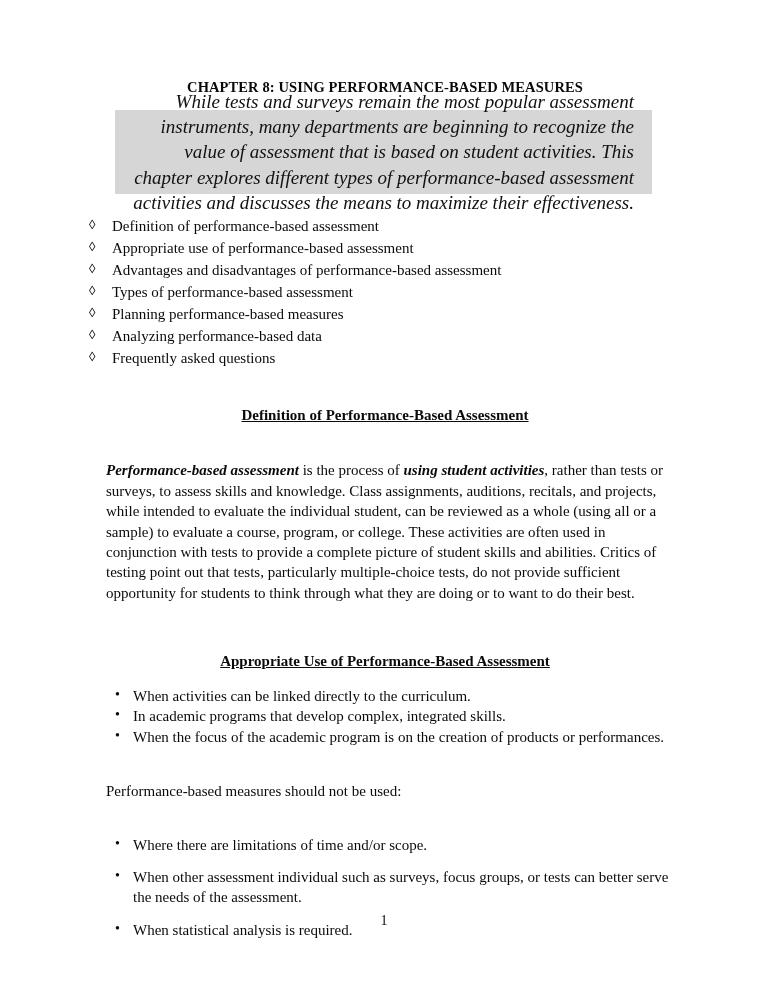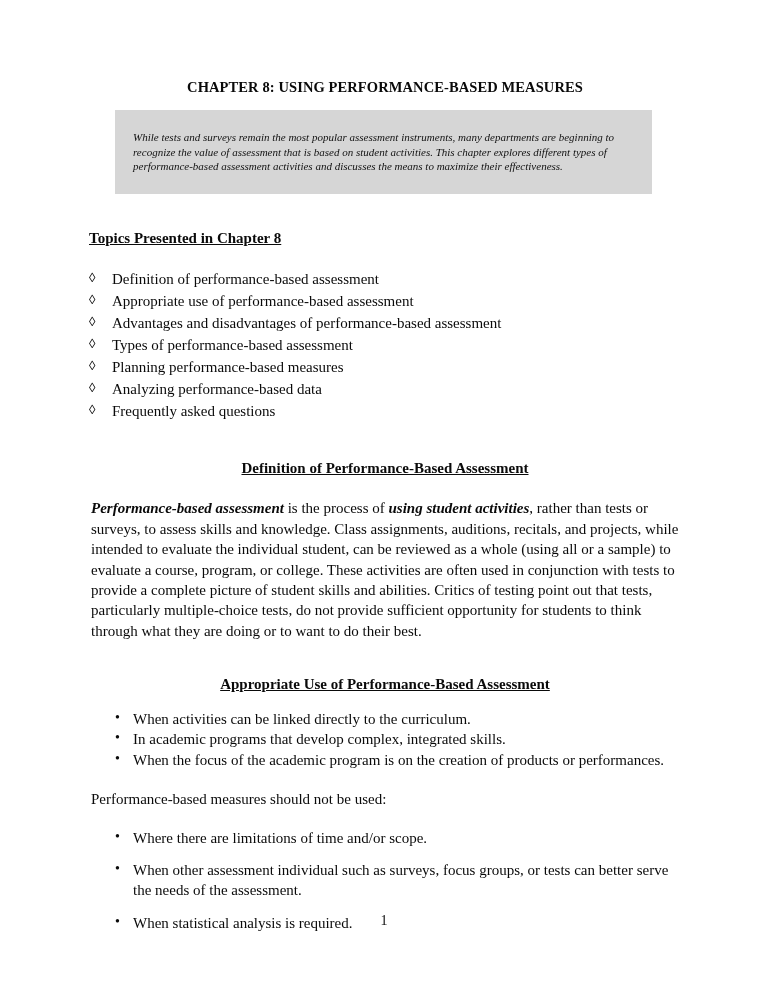--- a/index.html
+++ b/index.html
@@ -42,23 +42,23 @@
     width: 537px;
     height: 84px;
     background: #d6d6d6;
     box-sizing: border-box;
     display: flex;
     align-items: center;
     justify-content: center;
   }
   .callout-text {
     font-style: italic;
-    font-size: 11px;
+    font-size: 19px;
     line-height: 1.33;
-    text-align: left;
+    text-align: right;
     padding: 0 18px;
     color: #111;
   }
 
   
   .heading-left {
     font-weight: bold;
     font-size: 15px;
     text-decoration: underline;
     margin: 0;
@@ -94,21 +94,21 @@
     line-height: 1.6;
   }
   .topic-label {
     flex: 1;
   }
 
   
   .body-para {
     font-size: 15px;
     line-height: 1.36;
-    margin: 2px;
+    margin: 17px;
     text-align: left;
   }
   .para-gap-lg { padding-top: 19px; }
   .para-gap-md { padding-top: 17px; }
 
   .bold-italic {
     font-weight: bold;
     font-style: italic;
   }
 
@@ -163,21 +163,20 @@
 
     <h1 class="chapter-title">CHAPTER 8:  USING PERFORMANCE-BASED MEASURES</h1>
   </div>
 
   <div class="callout">
     <div class="callout-text">While tests and surveys remain the most popular assessment instruments, many departments are beginning to recognize the value of assessment that is based on student activities. This chapter explores different types of performance-based assessment activities and discusses the means to maximize their effectiveness.</div>
   </div>
 
   <div class="content" style="position:absolute; top:194px;">
 
-    <h2 class="heading-left">Topics Presented in Chapter 8</h2>
 
     <ul class="topic-list">
       <li class="topic-item">
         <span class="topic-marker">◊</span>
         <span class="topic-label">Definition of performance-based assessment</span>
       </li>
       <li class="topic-item">
         <span class="topic-marker">◊</span>
         <span class="topic-label">Appropriate use of performance-based assessment</span>
       </li>

